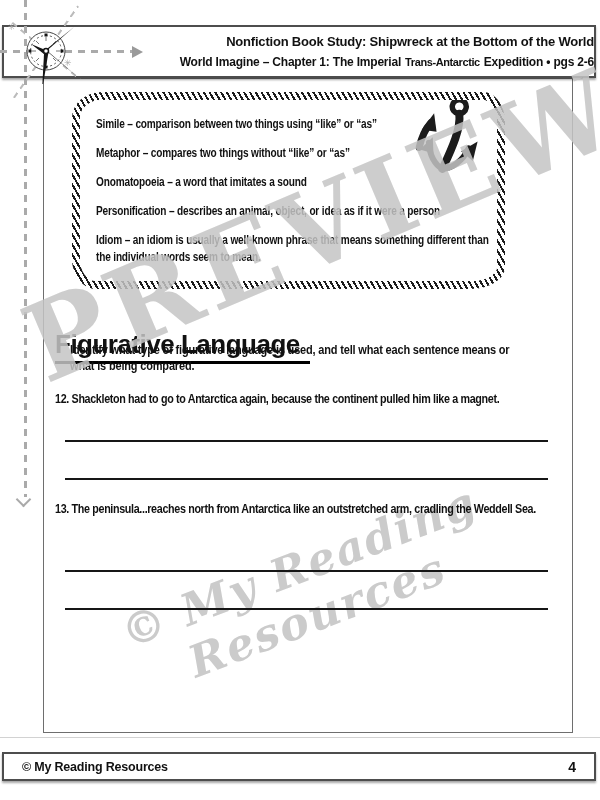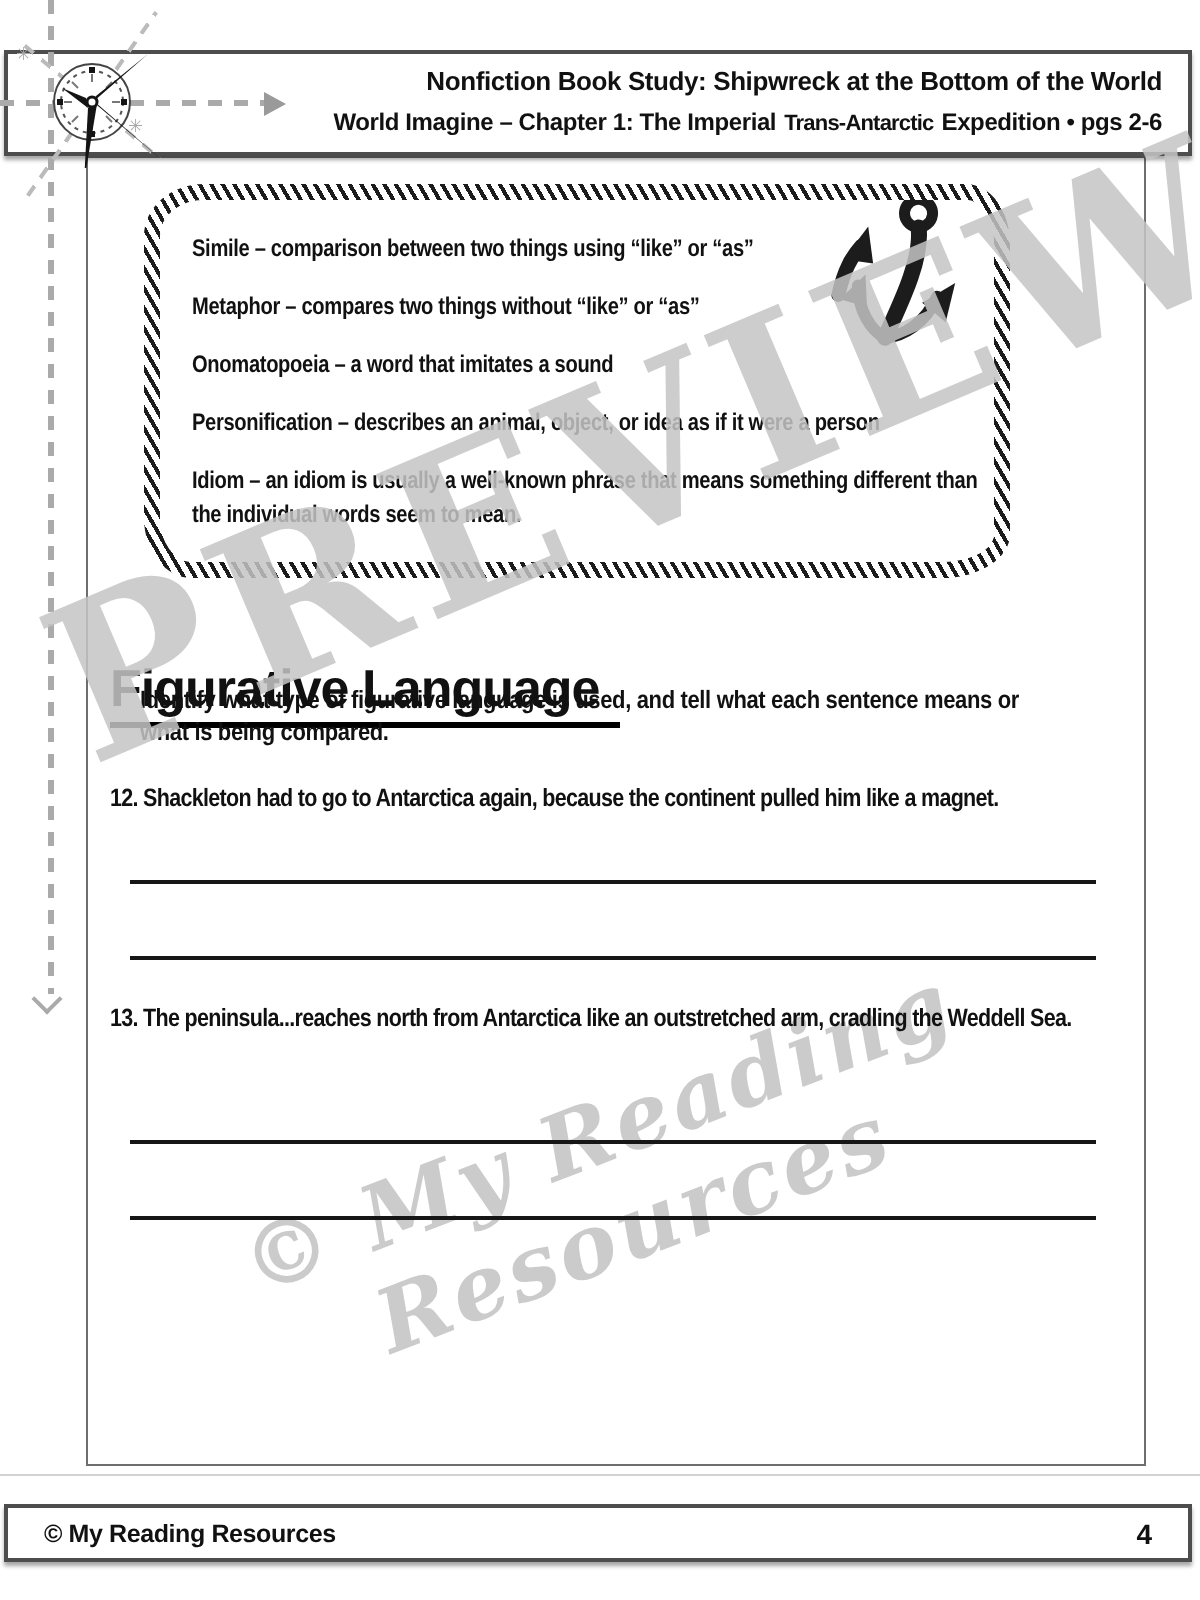--- a/index.html
+++ b/index.html
@@ -23,21 +23,21 @@
     background:repeating-linear-gradient(90deg,#bbb 0 6px,transparent 6px 11px);
     transform:rotate(40deg); z-index:6; }
   .sparkle { position:absolute; color:#a8a8a8; font-size:9px; z-index:6; }
   .sparkle.s1 { left:8px; top:22px; }
   .sparkle.s2 { left:64px; top:58px; }
 
   
   .header-bar { position:absolute; left:2px; top:25px; width:594px; height:53px; background:#fff;
     border:2.5px solid #4d4d4d; box-shadow:0 2px 2px rgba(0,0,0,.35); z-index:5;
     display:flex; flex-direction:column; justify-content:center; align-items:flex-end;
-    padding-right:13px; }
+    }
   .header-title { font-size:13px; font-weight:700; letter-spacing:-0.2px; line-height:20px; }
   .header-subtitle { font-size:12px; font-weight:700; letter-spacing:-0.2px; line-height:20px; }
   .subtitle-em { font-size:11px; margin:0 4px; letter-spacing:-0.4px; }
 
   .compass { position:absolute; left:17px; top:22px; z-index:7; }
 
   
   .content-box { position:absolute; left:43px; top:78px; width:530px; height:655px;
     border:1.5px solid #6e6e6e; background:#fff; z-index:1; }
 

